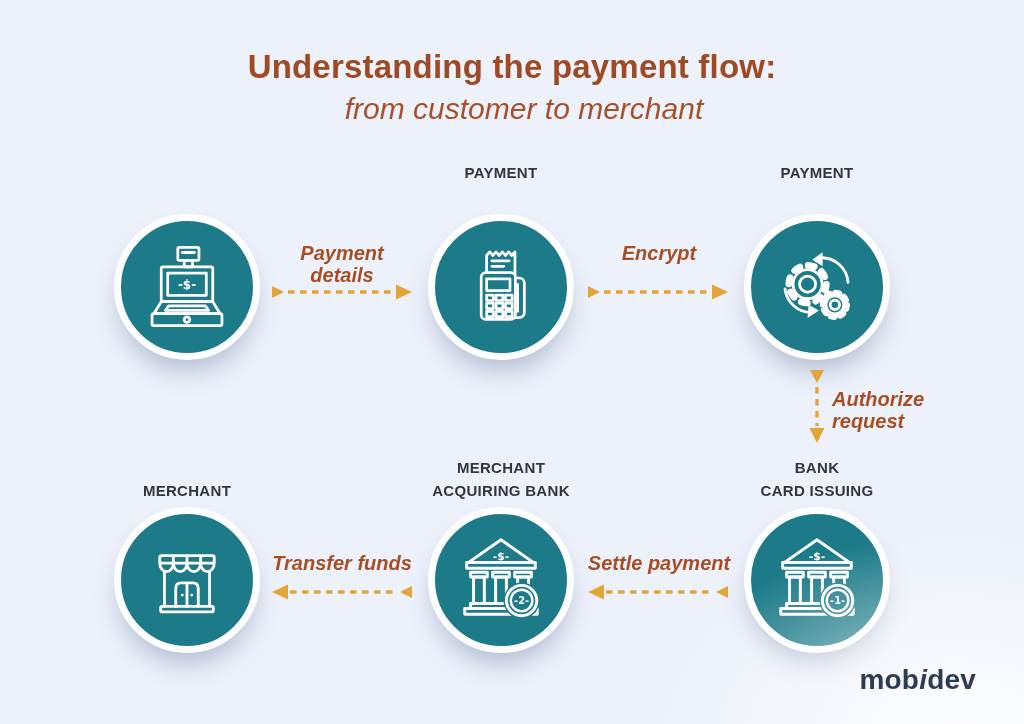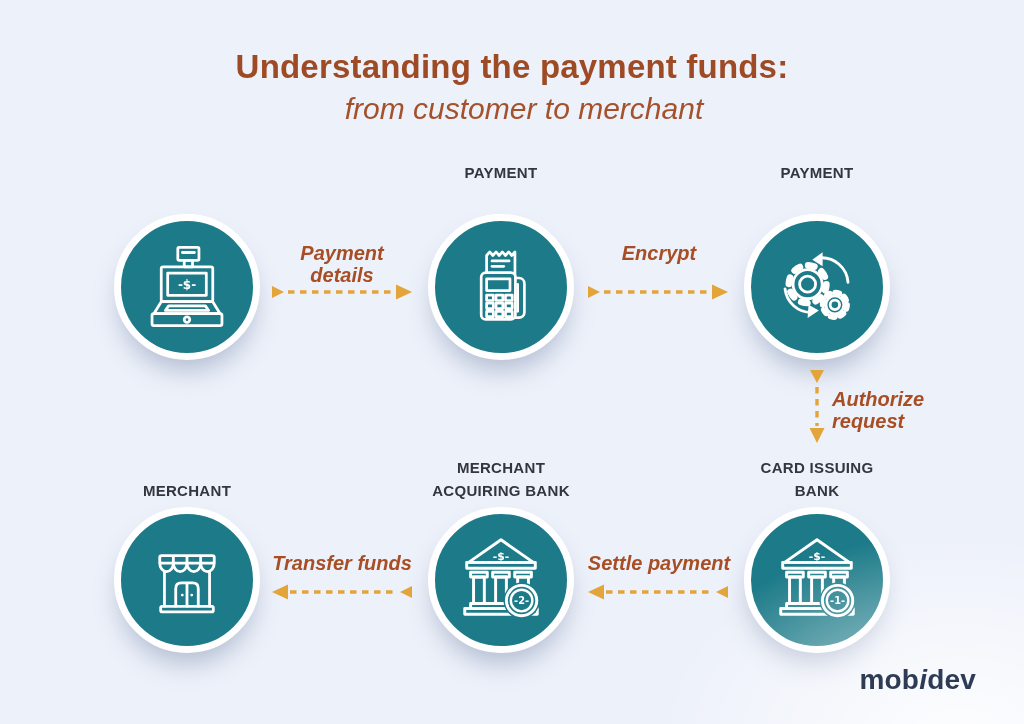--- a/index.html
+++ b/index.html
@@ -55,40 +55,40 @@
   .svgtxt.sm{font-size:11px;}
   .svgtxt.coin{font-size:10px;}
   .dash{stroke:#e3a43a; stroke-width:3.4; fill:none; stroke-dasharray:6.5 5.5;}
   .tri{fill:#e3a43a; stroke:none;}
 </style>
 </head>
 <body>
 
 <div class="stage">
 
-  <h1 class="title">Understanding the payment funds:</h1>
+  <h1 class="title">Understanding the payment flow:</h1>
   <div class="subtitle">from customer to merchant</div>
 
   <div class="nlabel" style="left:391px; top:161px;">
     <div>PAYMENT</div>
   </div>
   <div class="nlabel" style="left:707px; top:161px;">
     <div>PAYMENT</div>
   </div>
   <div class="nlabel" style="left:77px; top:479px;">
     <div>MERCHANT</div>
     <div></div>
   </div>
   <div class="nlabel" style="left:391px; top:456px;">
     <div>MERCHANT</div>
     <div>ACQUIRING BANK</div>
   </div>
   <div class="nlabel" style="left:707px; top:456px;">
+    <div>BANK</div>
     <div>CARD ISSUING</div>
-    <div>BANK</div>
   </div>
 
   <div class="circle" style="left:114px; top:214px;">
     <svg class="icon" width="92" height="92" viewBox="0 0 100 100">
       <g class="ink">
         <rect x="40" y="7" width="23" height="14" rx="1.5"></rect>
         <line x1="45" y1="12.5" x2="58" y2="12.5"></line>
         <rect x="47" y="21" width="9" height="7"></rect>
         <rect x="22" y="28" width="56" height="38" rx="2"></rect>
         <rect x="29" y="35" width="42" height="24"></rect>

